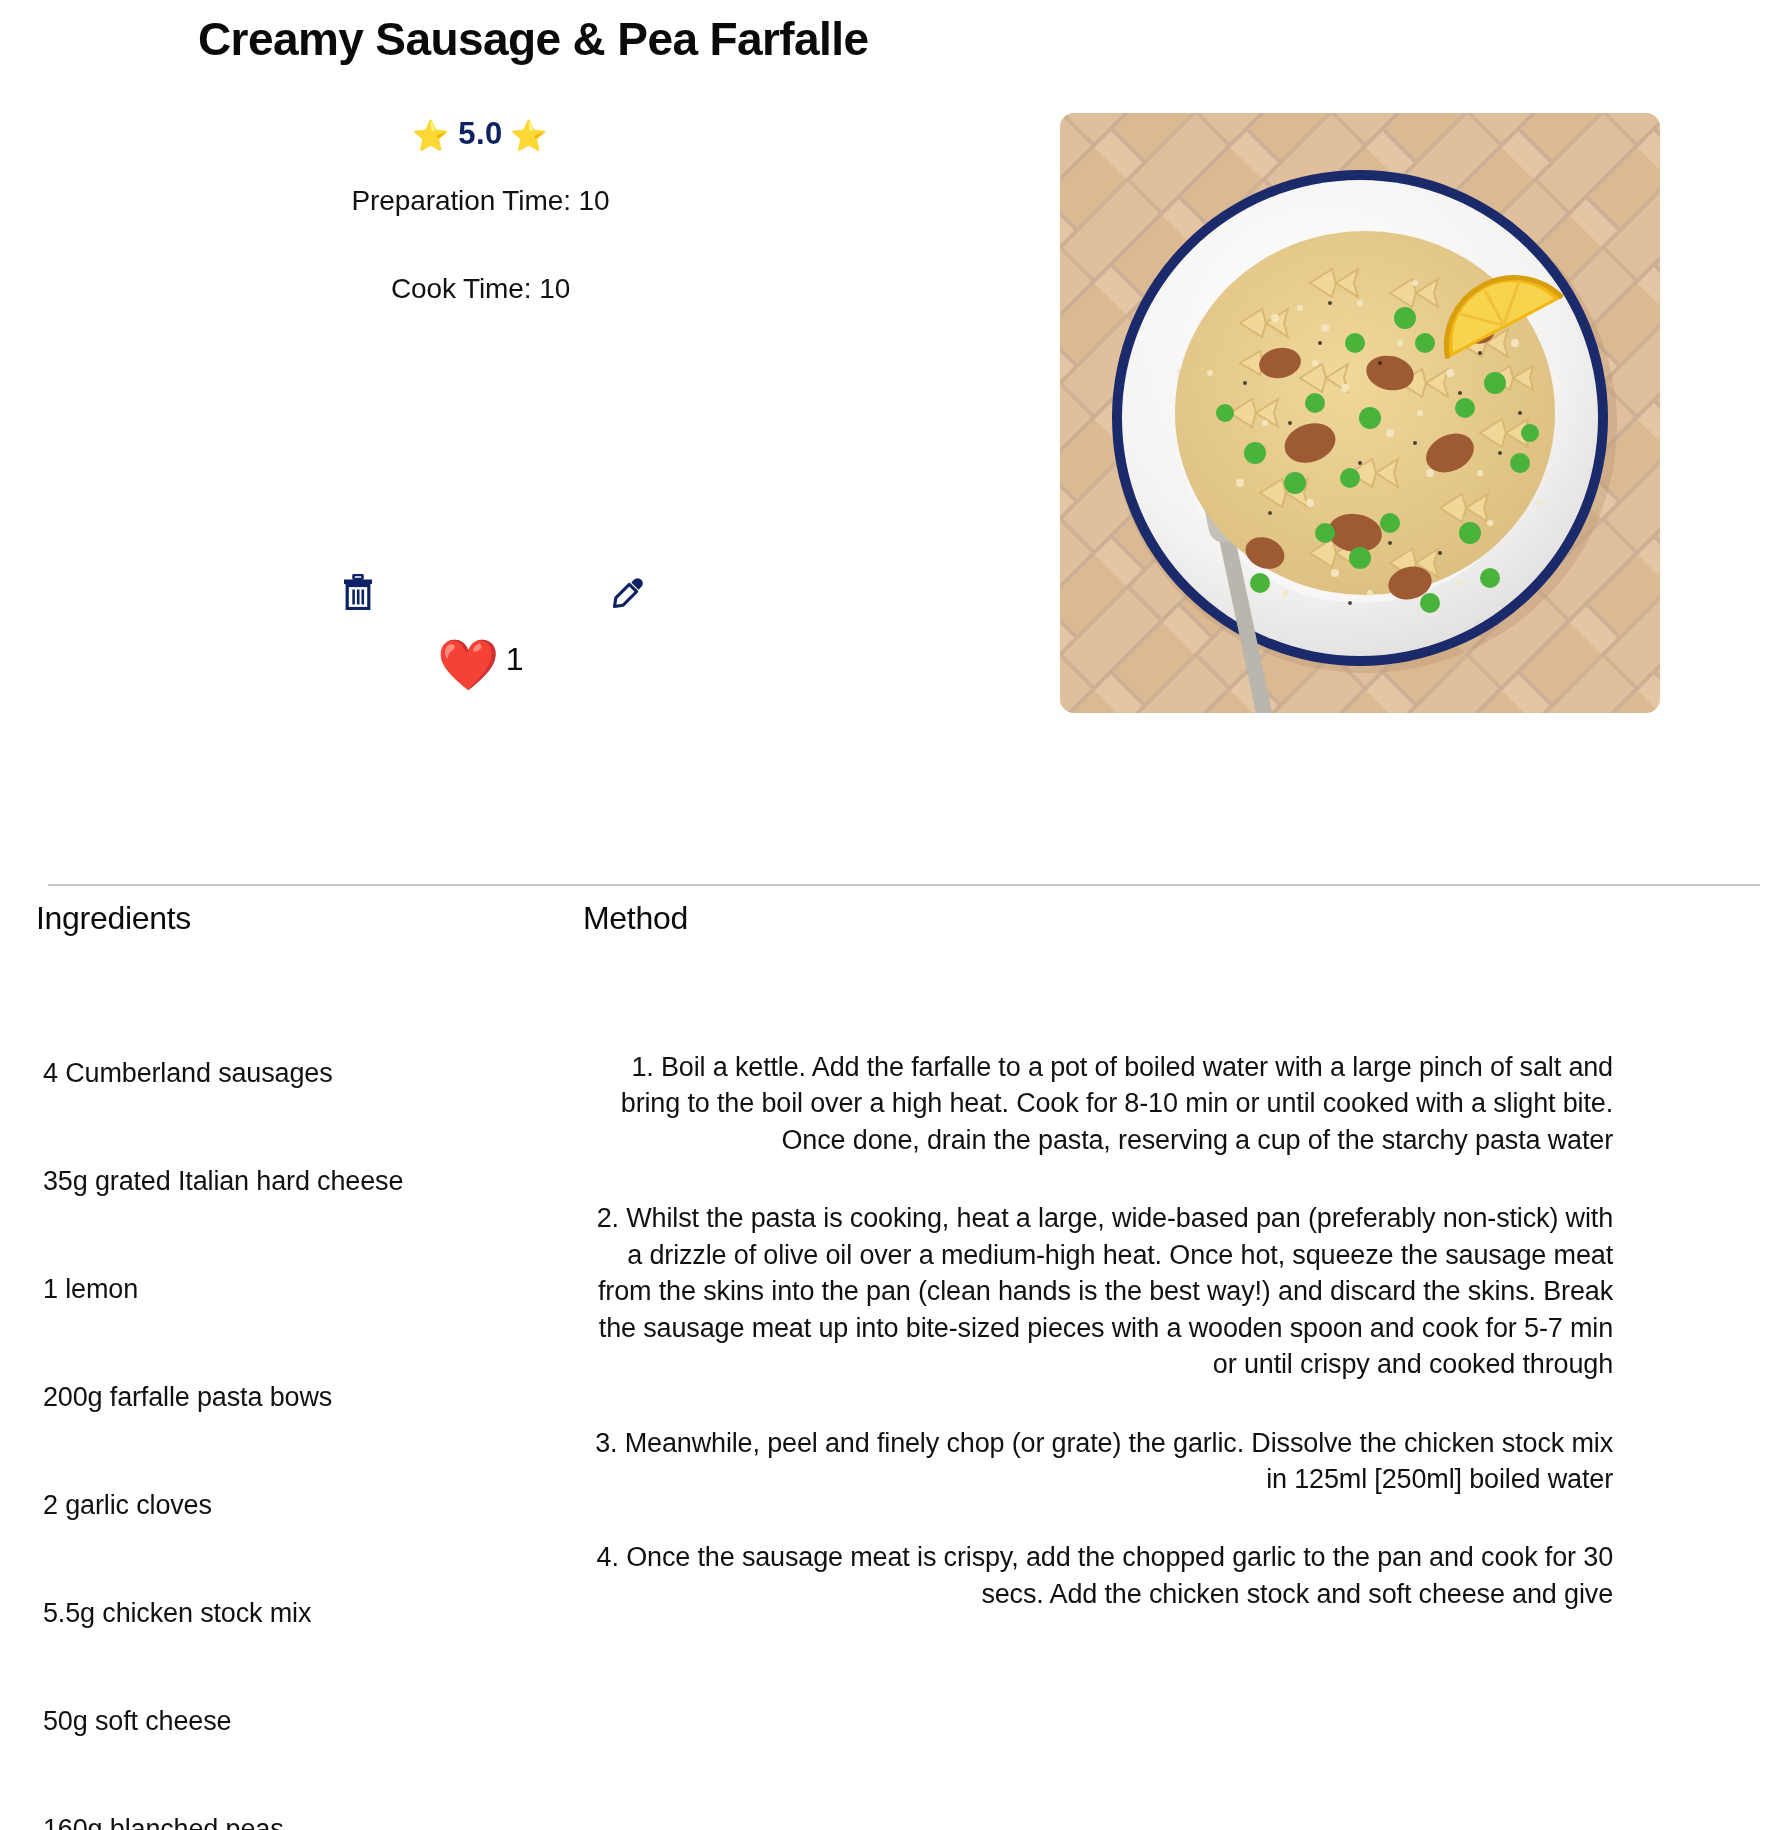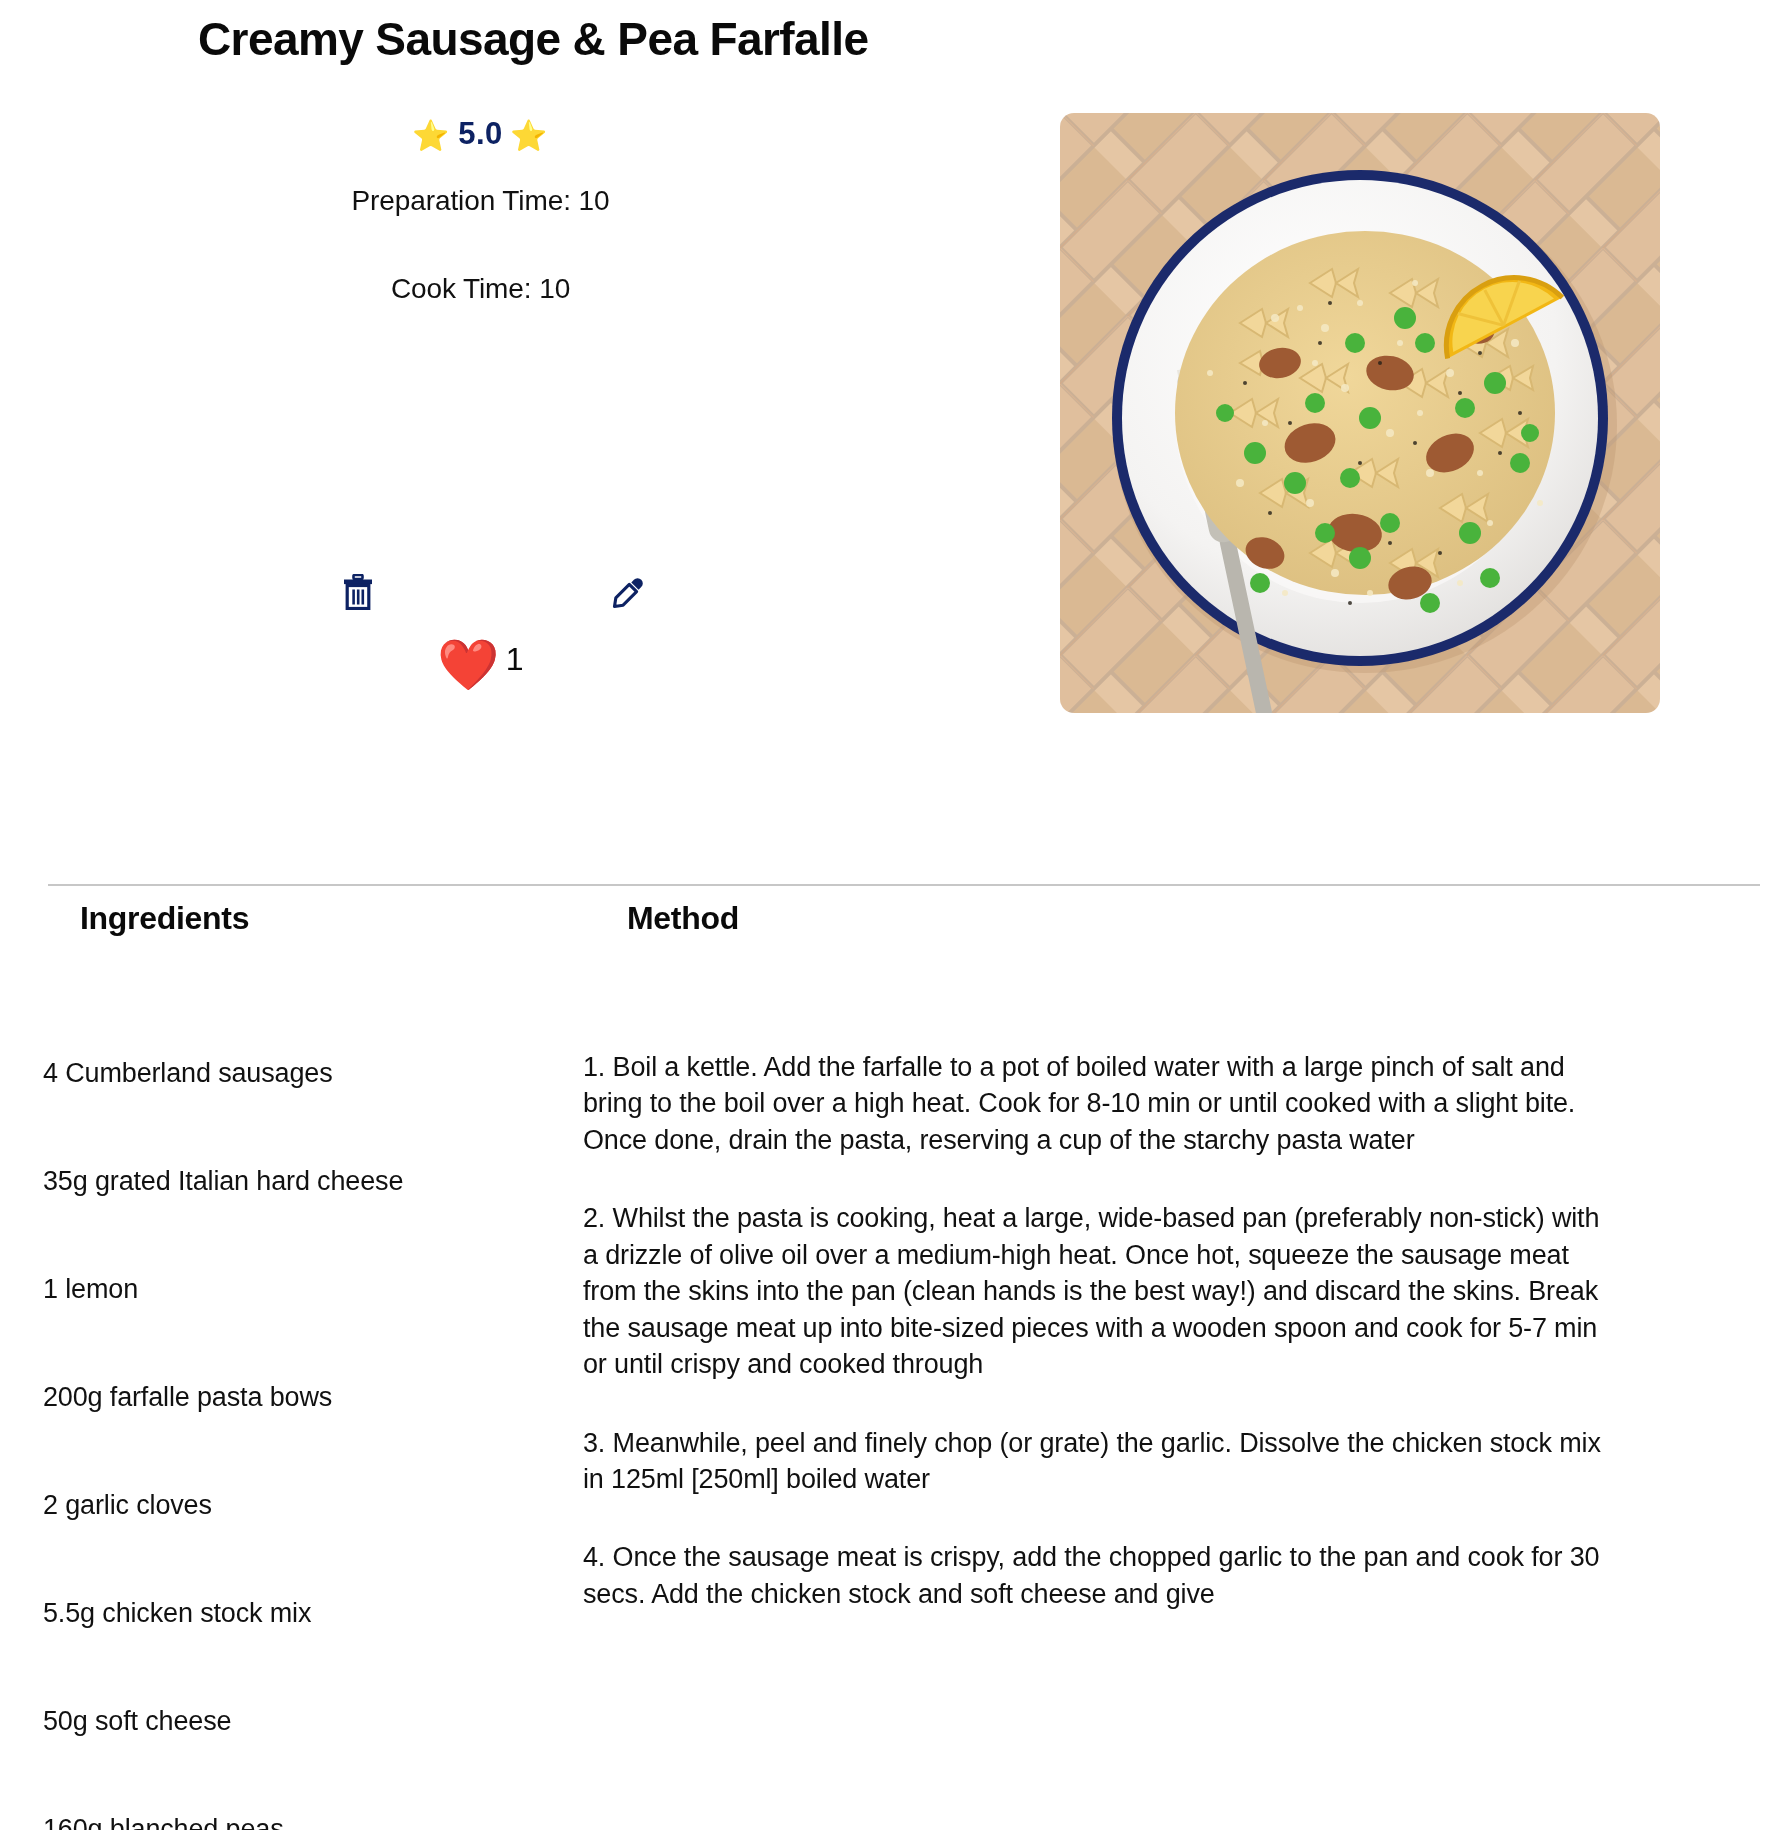--- a/index.html
+++ b/index.html
@@ -145,24 +145,23 @@
   .lower {
     position: absolute;
     left: 0;
     top: 900px;
     width: 1770px;
     height: 930px;
   }
 
   .section-heading {
     font-size: 32px;
-    font-weight: 700;
+    font-weight: 400;
     color: #0a0a0a;
     letter-spacing: -0.3px;
-    margin-left: 44px;
   }
 
   .col-ingredients {
     position: absolute;
     left: 36px;
     top: 0;
     width: 520px;
   }
   .col-method {
     position: absolute;
@@ -186,20 +185,21 @@
     margin-bottom: 81px;
     letter-spacing: -0.15px;
     white-space: nowrap;
   }
 
   .method-list {
     margin: 0;
     padding: 0;
     list-style: none;
     margin-top: 112px;
+    text-align: right;
   }
   .method-step {
     font-size: 27px;
     font-weight: 400;
     color: #111111;
     line-height: 1.35;
     letter-spacing: -0.15px;
     margin-bottom: 42px;
     max-width: 1030px;
   }

